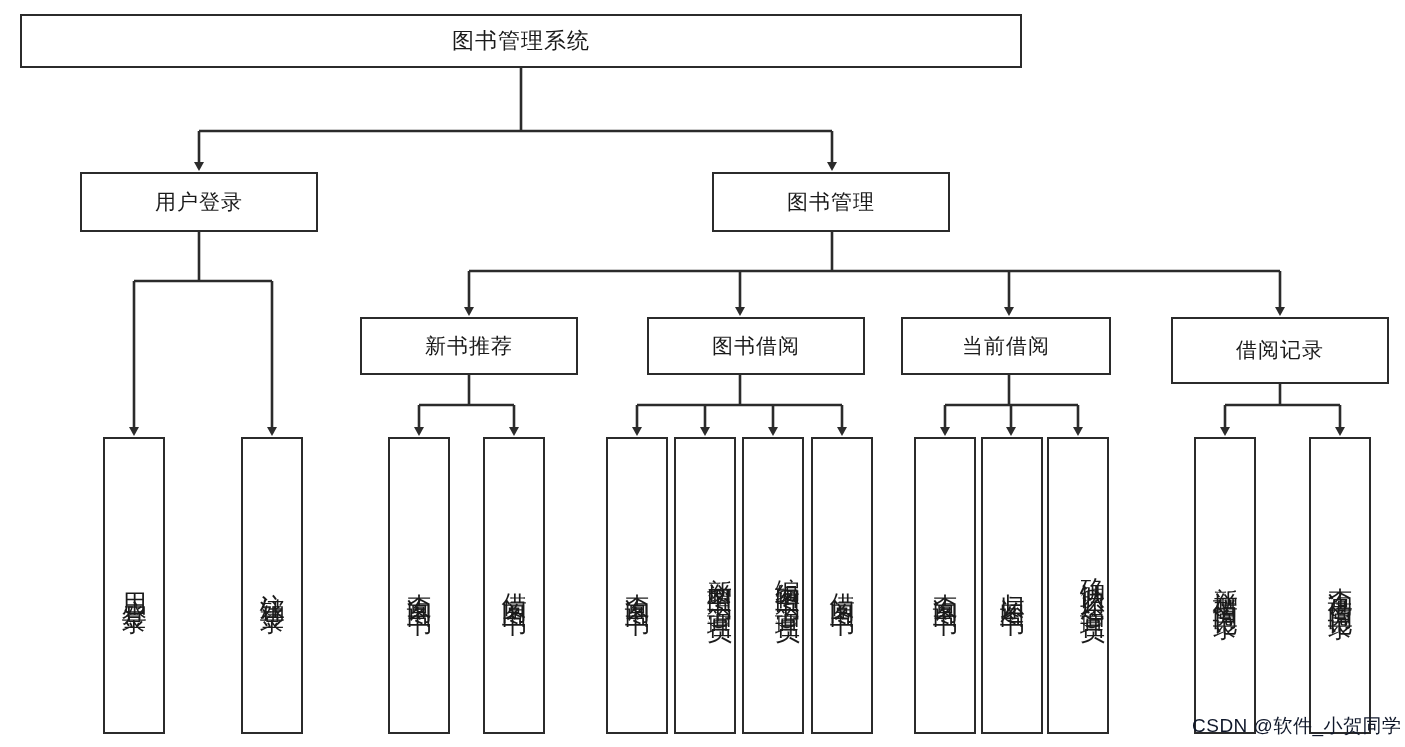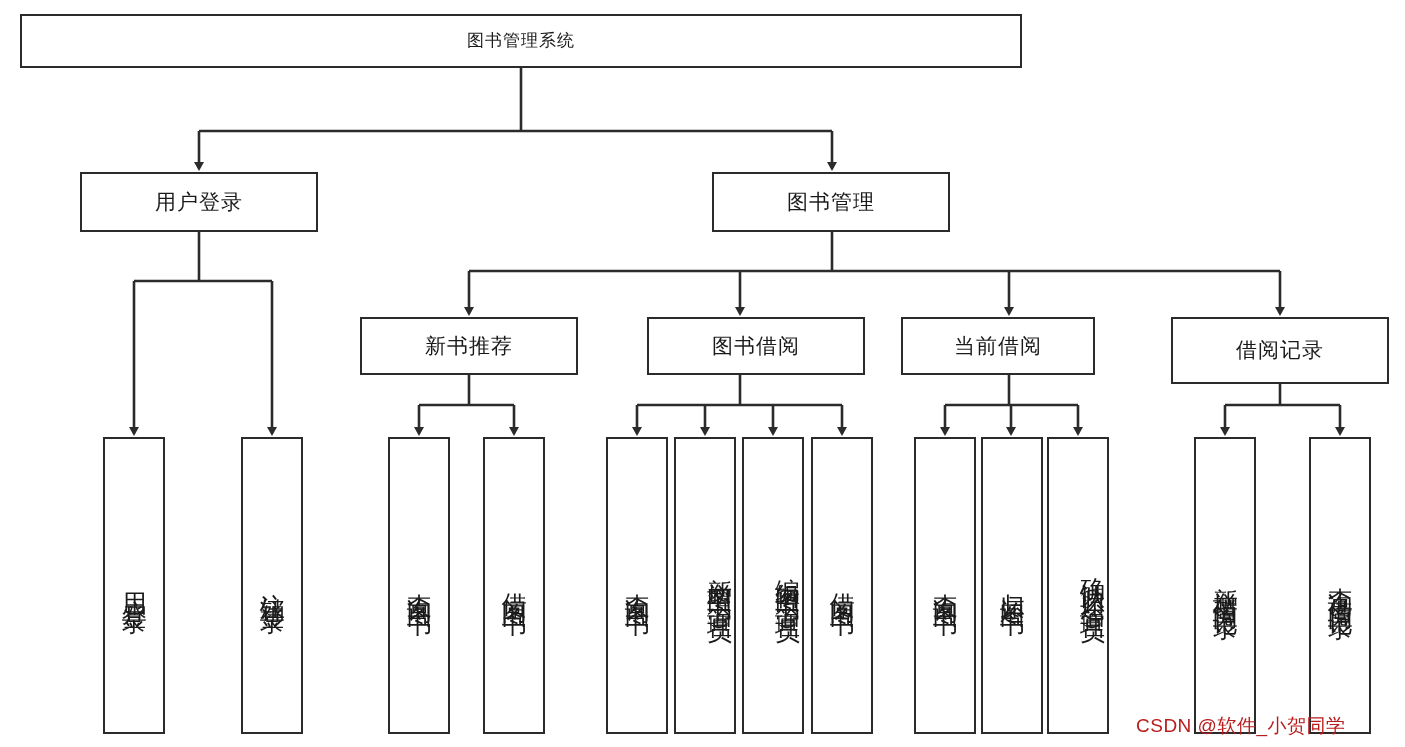--- a/index.html
+++ b/index.html
@@ -36,21 +36,21 @@
     justify-content: center;
     color: #1a1a1a;
     line-height: 1.18;
   }
   
   .node.h {
     font-size: 21px;
     letter-spacing: 1px;
   }
   .node.root {
-    font-size: 17px;
+    font-size: 22px;
   }
   
   .node.v {
     writing-mode: vertical-rl;
     text-orientation: upright;
     font-size: 25px;
     letter-spacing: 6px;
     padding: 6px 0 8px 0;
   }
   .node.v.mid {
@@ -60,24 +60,24 @@
     align-items: flex-start;
   }
   .node.v .vtext {
     display: block;
     writing-mode: vertical-rl;
     text-orientation: upright;
     white-space: nowrap;
   }
   .watermark {
     position: absolute;
-    left: 1136px;
+    left: 1192px;
     top: 713px;
     font-size: 19px;
-    color: #b91c1c;
+    color: #0f172a;
     letter-spacing: 0.5px;
     white-space: nowrap;
     font-family: "Liberation Sans", "DejaVu Sans", sans-serif;
   }
 </style>
 </head>
 <body>
 
 <div id="canvas">
 
@@ -141,21 +141,21 @@
   <div class="node h" style="left:712px; top:172px; width:238px; height:60px;justify-content:center;">
     <span>图书管理</span>
   </div>
 
   <div class="node h" style="left:360px; top:317px; width:218px; height:58px;">
     <span>新书推荐</span>
   </div>
   <div class="node h" style="left:632px; top:317px; width:218px; height:58px;margin-left:15px;">
     <span>图书借阅</span>
   </div>
-  <div class="node h" style="left:901px; top:317px; width:194px; height:58px;">
+  <div class="node h" style="left:901px; top:317px; width:210px; height:58px;">
     <span>当前借阅</span>
   </div>
   <div class="node h" style="left:1171px; top:317px; width:218px; height:67px;">
     <span>借阅记录</span>
   </div>
 
   <div class="node v mid" style="left:103px; top:437px; width:62px; height:297px;">
     <span class="vtext">用户登录</span>
   </div>
   <div class="node v mid" style="left:241px; top:437px; width:62px; height:297px;">

